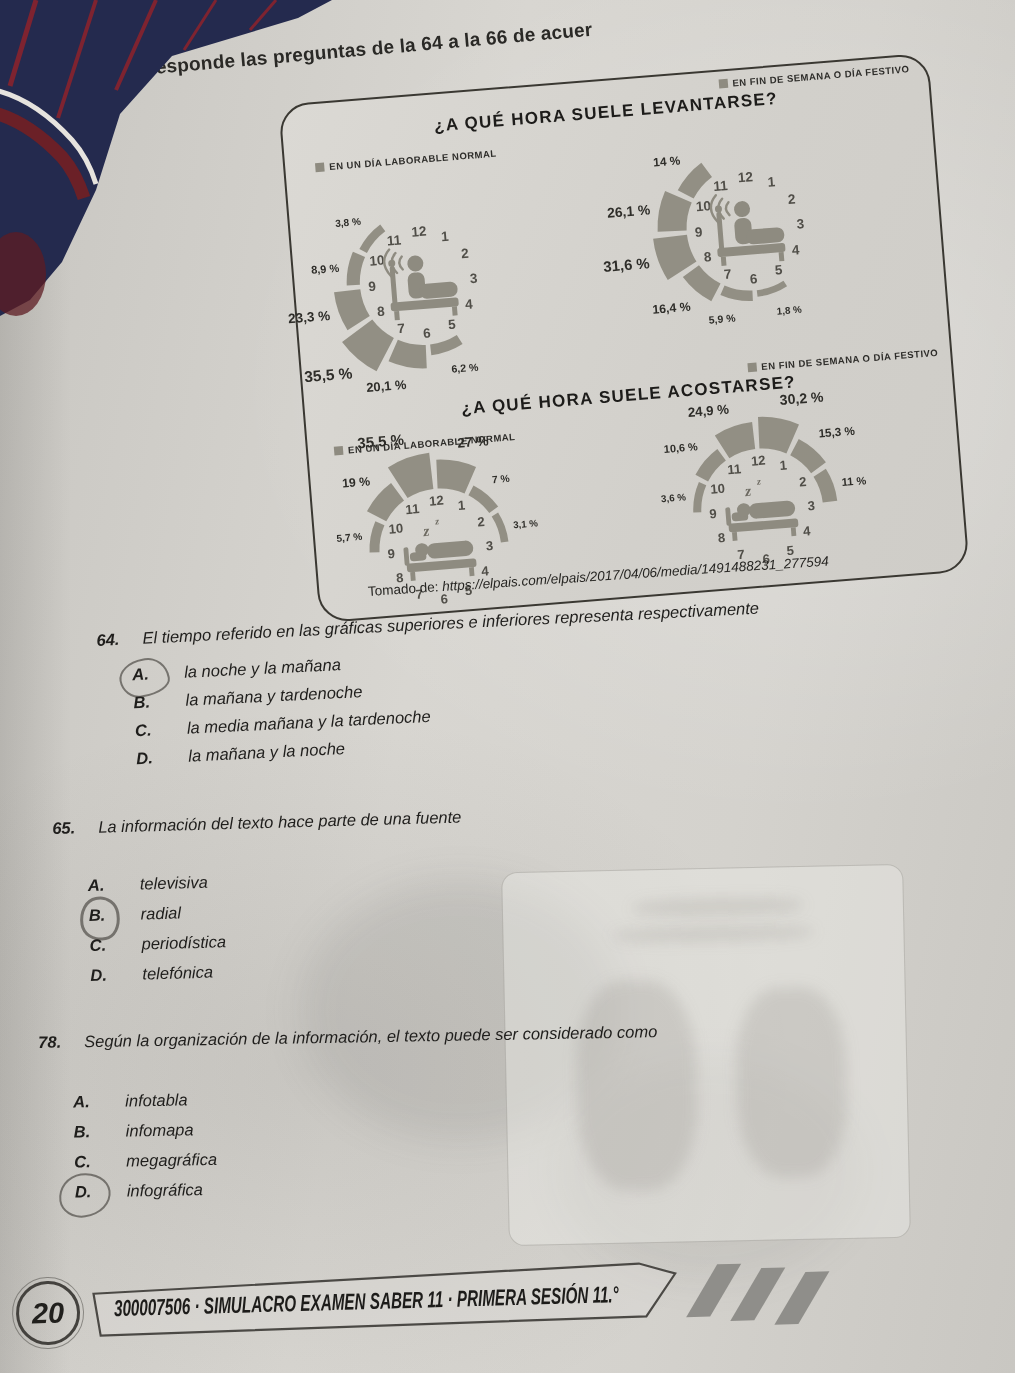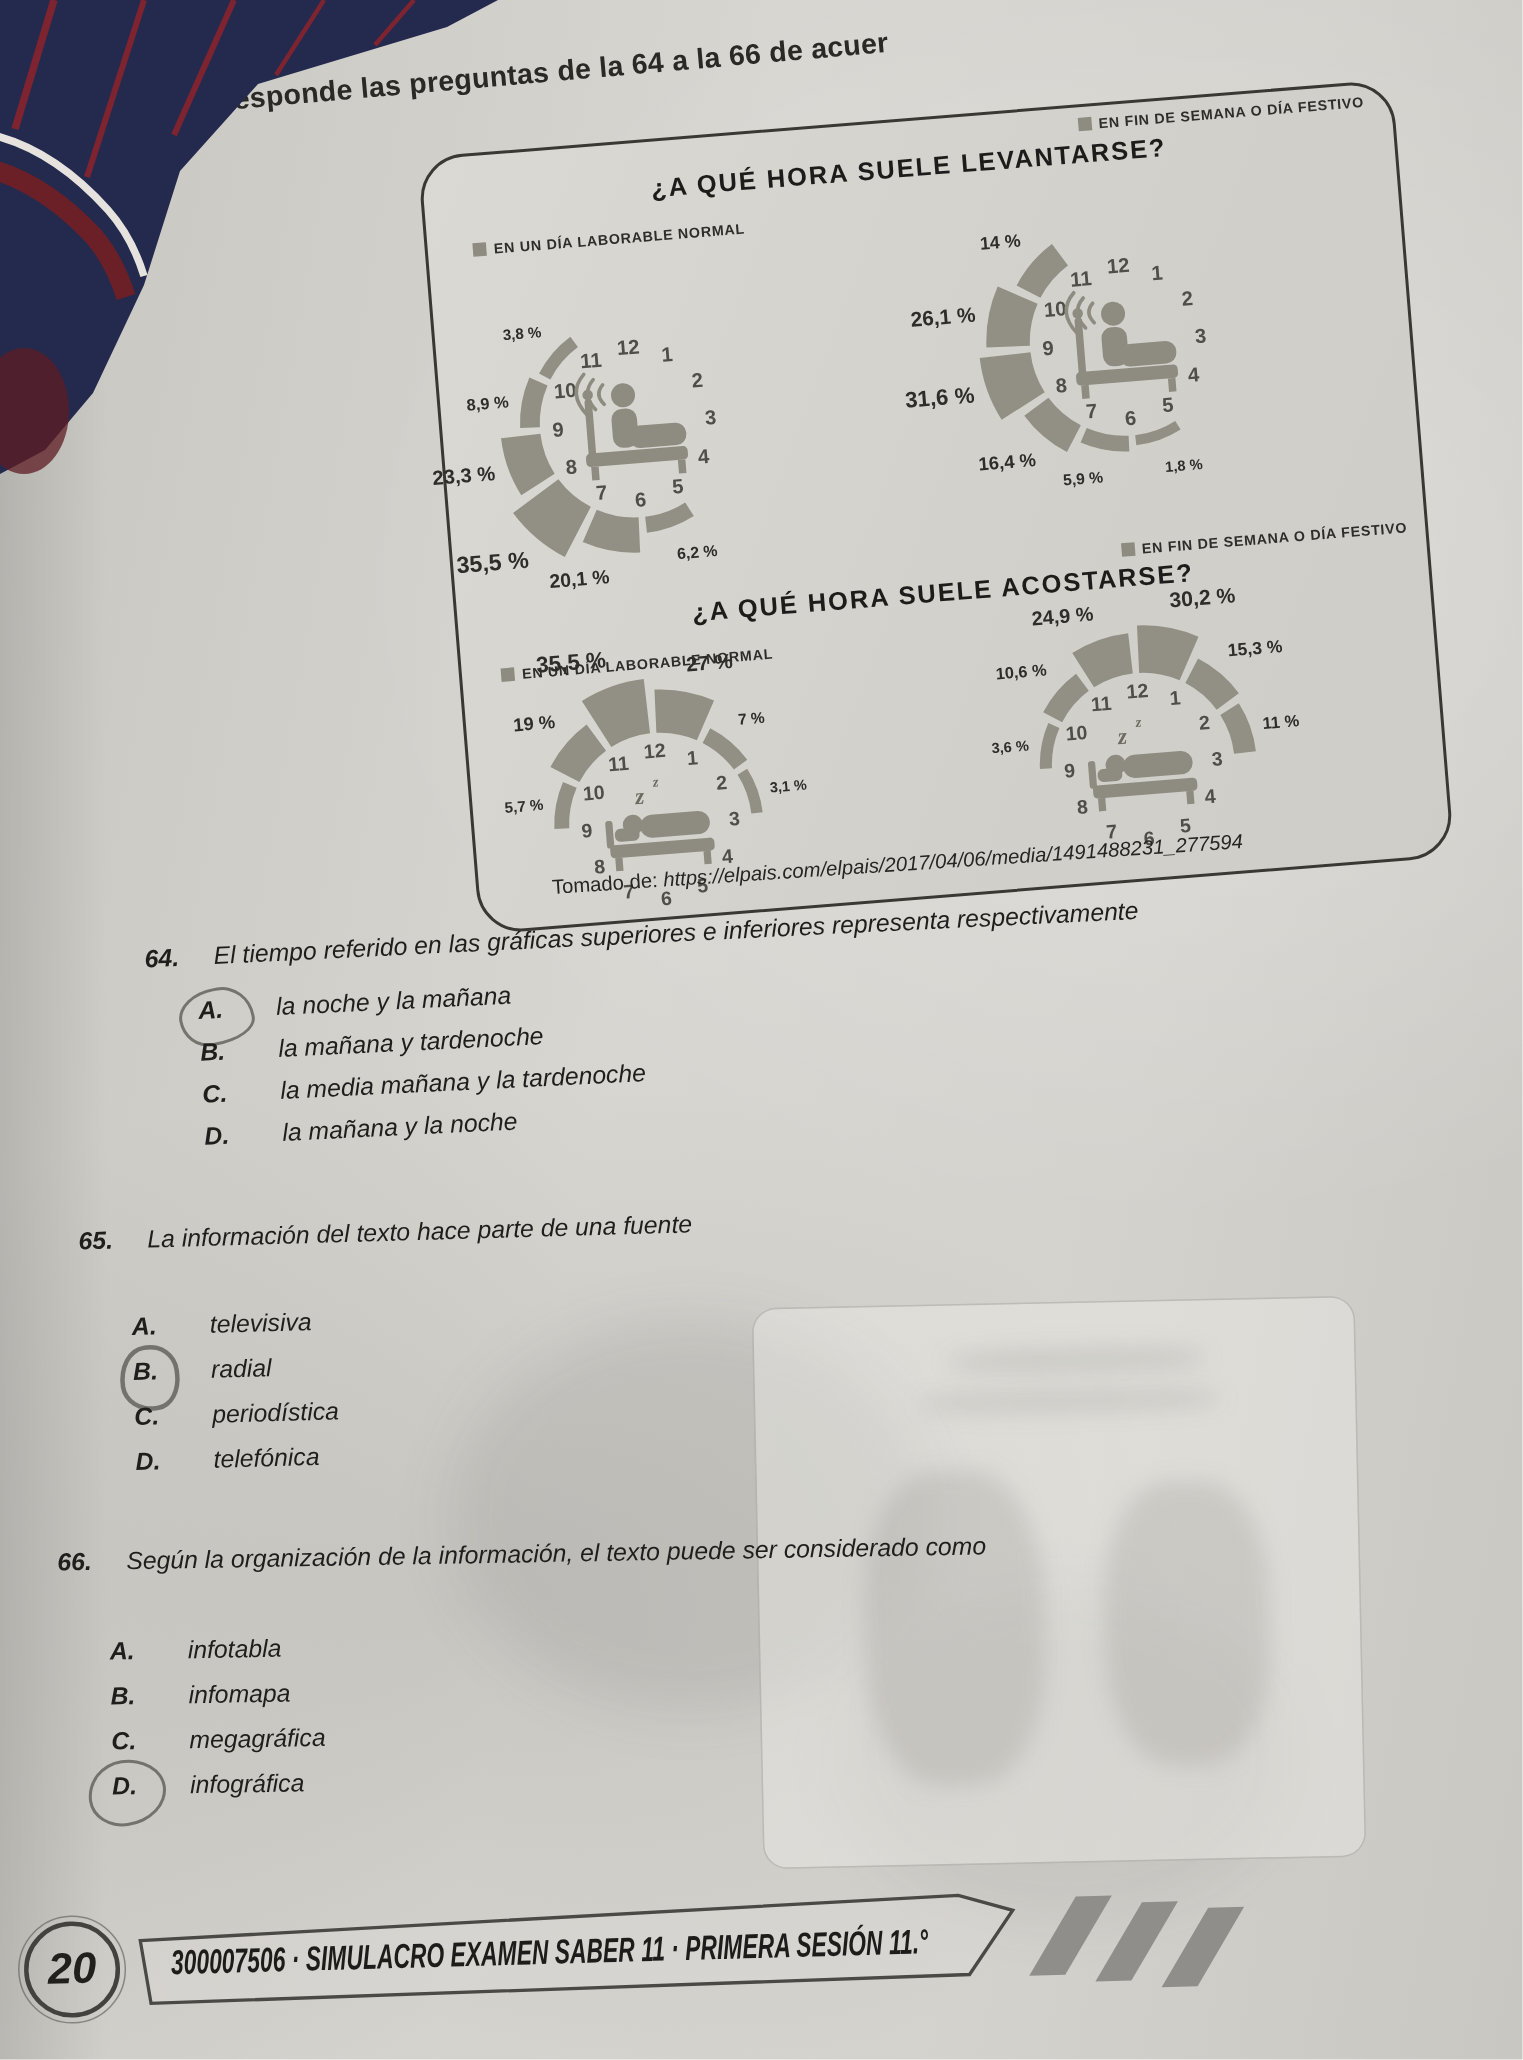--- a/index.html
+++ b/index.html
@@ -366,21 +366,21 @@
     </div>
     <div class="opt">
       <span class="letter">D.</span>
       <span>telefónica</span>
     </div>
   </div>
 </div>
 
 <div class="q q66">
   <div class="stem">
-    <span class="num">66.</span>
+    <span class="num">78.</span>
     <span>Según la organización de la información, el texto puede ser considerado como</span>
   </div>
   <div class="opts" style="margin-top:40px;">
     <div class="opt">
       <span class="letter">A.</span>
       <span>infotabla</span>
     </div>
     <div class="opt">
       <span class="letter">B.</span>
       <span>infomapa</span>

